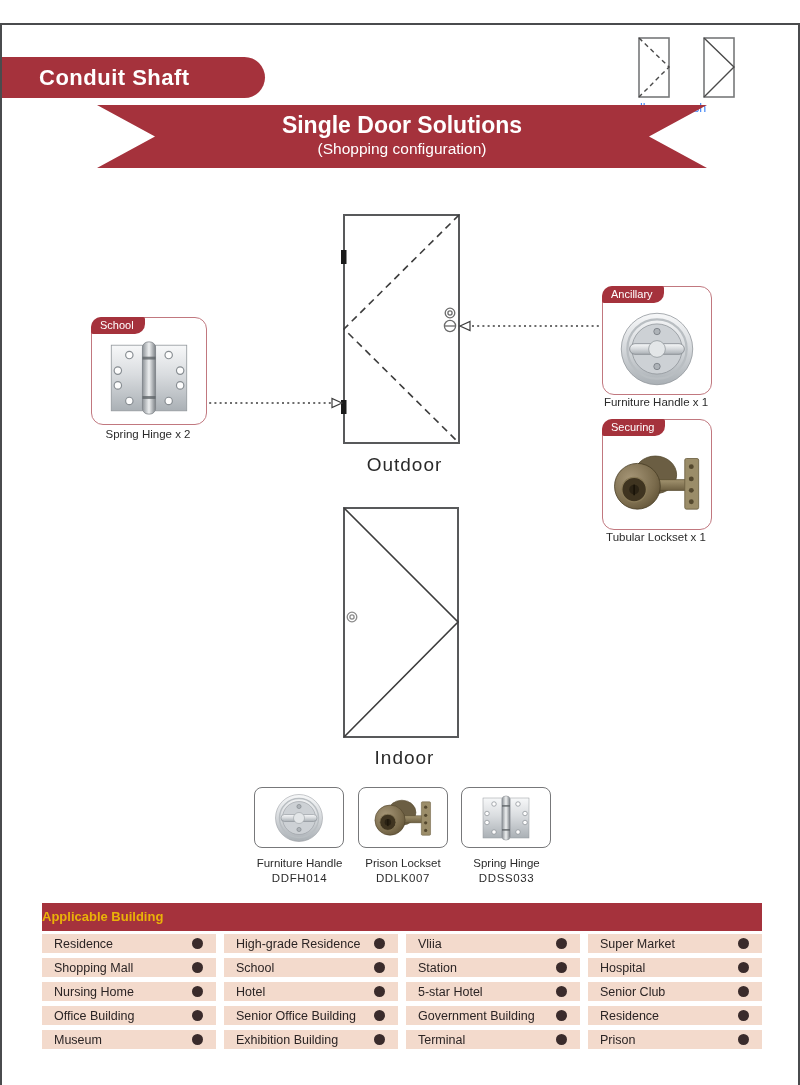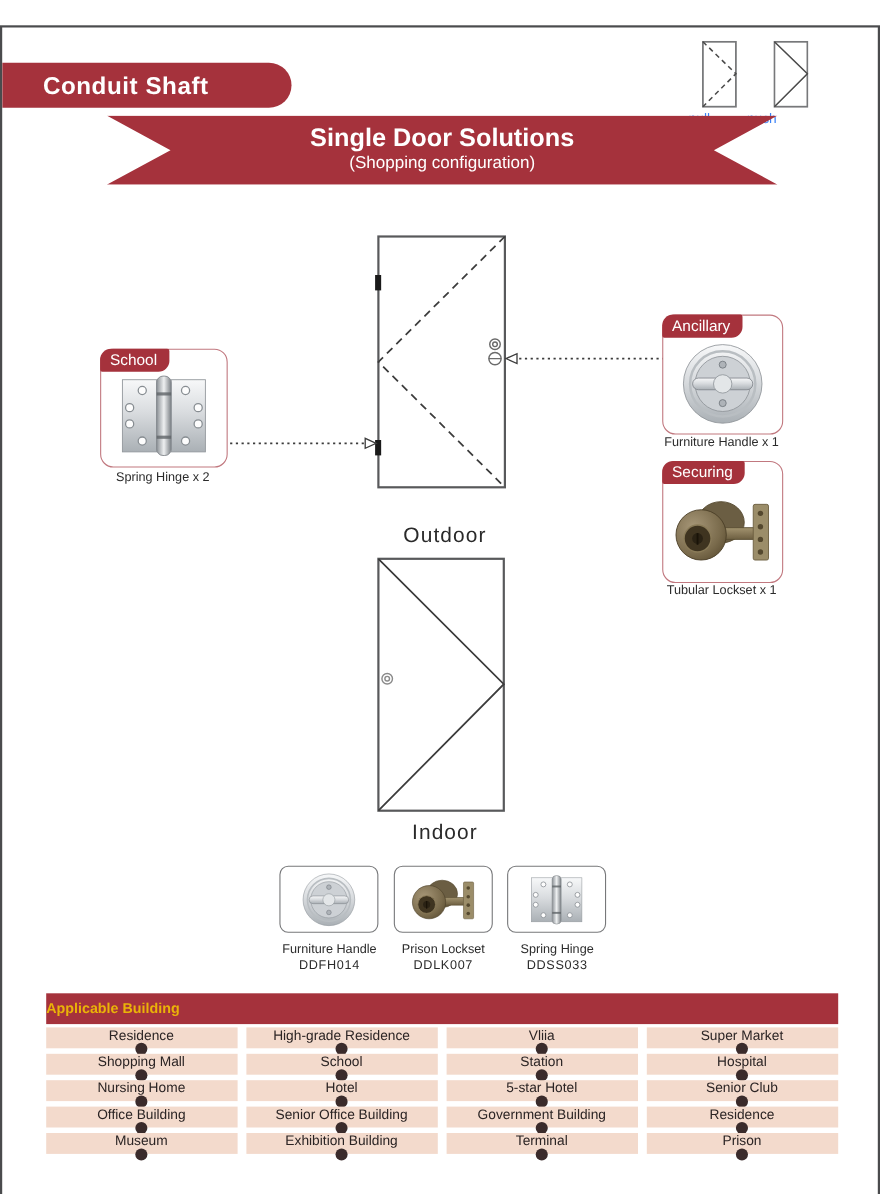--- a/index.html
+++ b/index.html
@@ -17,40 +17,40 @@
   
   .ribbon{left:95px;top:80px;width:610px;height:63px;background:#a5323c;
     clip-path:polygon(0 0,100% 0,calc(100% - 58px) 50%,100% 100%,0 100%,58px 50%);
     text-align:center;color:#fff;}
   .ribbon .t1{margin-top:7px;font-size:23px;font-weight:bold;line-height:27px;}
   .ribbon .t2{font-size:15.5px;line-height:20px;}
 
   
   .callout{background:#fff;border:1.6px solid #c1787f;border-radius:12px;}
   .callout .tab{position:absolute;left:-1px;top:-1px;background:#a5323c;color:#fff;
-    font-size:14px;padding:2px 11px 3px 9px;border-radius:10px 2px 10px 2px;}
+    font-size:11px;padding:2px 11px 3px 9px;border-radius:10px 2px 10px 2px;}
   .caption{font-size:11.5px;color:#2b2b2b;text-align:center;}
 
   .door-label{width:145px;text-align:center;font-size:19px;color:#2a2a2a;letter-spacing:1px;}
 
   
   .products{left:252px;top:762px;width:298px;display:flex;justify-content:space-between;}
   .product{width:91px;text-align:center;}
   .product .pbox{width:88px;height:59px;border:1.6px solid #77787a;border-radius:8px;
     display:flex;align-items:center;justify-content:center;background:#fff;}
   .product .pname{margin-top:9px;font-size:11.5px;color:#2b2b2b;}
   .product .pcode{margin-top:3px;font-size:11.5px;color:#2b2b2b;letter-spacing:.6px;}
 
   
   .building{left:40px;top:878px;width:720px;}
   .building .bheader{height:28px;background:#a5323c;color:#eab308;text-align:left;
     line-height:28px;font-size:13px;font-weight:bold;}
   .bgrid{margin-top:3px;display:grid;grid-template-columns:repeat(4,1fr);column-gap:8px;row-gap:5px;}
   .bcell{height:19px;background:#f3dacc;display:flex;align-items:center;justify-content:space-between;
-    padding:0 13px 0 12px;flex-direction:column;}
+    padding:0 13px 0 12px;}
   .bcell span.lbl{font-size:12.5px;color:#2b2424;}
   .bcell .dot{width:11px;height:11px;border-radius:50%;background:#3a2b2b;flex:none;}
 </style>
 </head>
 <body>
 
 <svg width="0" height="0" style="position:absolute" aria-hidden="true">
   <defs>
     <linearGradient id="g-sil" x1="0" y1="0" x2="0" y2="1">
       <stop offset="0" stop-color="#f7f8f9"></stop>
@@ -150,21 +150,21 @@
 
   <svg class="abs" style="left:202px;top:371px" width="142" height="14" viewBox="0 0 142 14">
     <line x1="0" y1="7" x2="128" y2="7" stroke="#3c3c3c" stroke-width="1.6" stroke-dasharray="2,3.2"></line>
     <polygon points="138,7 128,2.5 128,11.5" fill="#fff" stroke="#3c3c3c" stroke-width="1.2"></polygon>
   </svg>
 
   <svg class="abs" style="left:456px;top:294px" width="146" height="14" viewBox="0 0 146 14">
     <polygon points="2,7 12,2.5 12,11.5" fill="#fff" stroke="#3c3c3c" stroke-width="1.2"></polygon>
     <line x1="14" y1="7" x2="146" y2="7" stroke="#3c3c3c" stroke-width="1.6" stroke-dasharray="2,3.2"></line>
   </svg>
-  <div class="abs door-label" style="left:330px;top:452px">Outdoor</div>
+  <div class="abs door-label" style="left:330px;top:429px">Outdoor</div>
 
   <div class="abs callout" style="left:89px;top:292px;width:114px;height:106px">
     <div class="tab">School</div>
     <svg class="abs" style="left:16px;top:19px" width="82" height="82">
         <use href="#sym-hinge"></use>
       </svg>
   </div>
   <div class="abs caption" style="left:63px;top:403px;width:166px">Spring Hinge x 2</div>
 
   <div class="abs callout" style="left:600px;top:261px;width:108px;height:107px">

